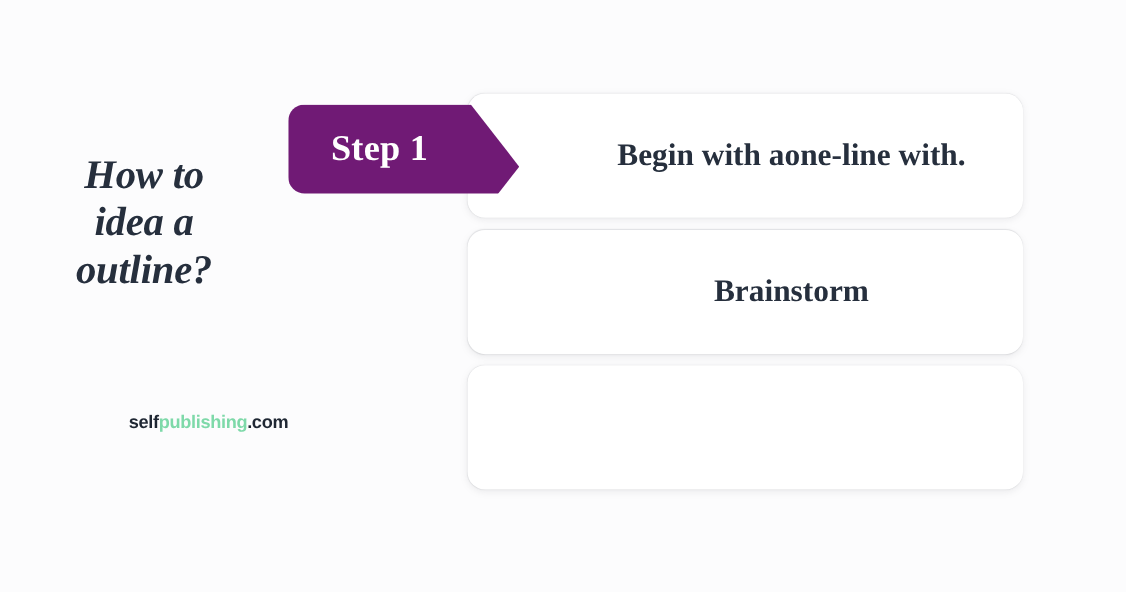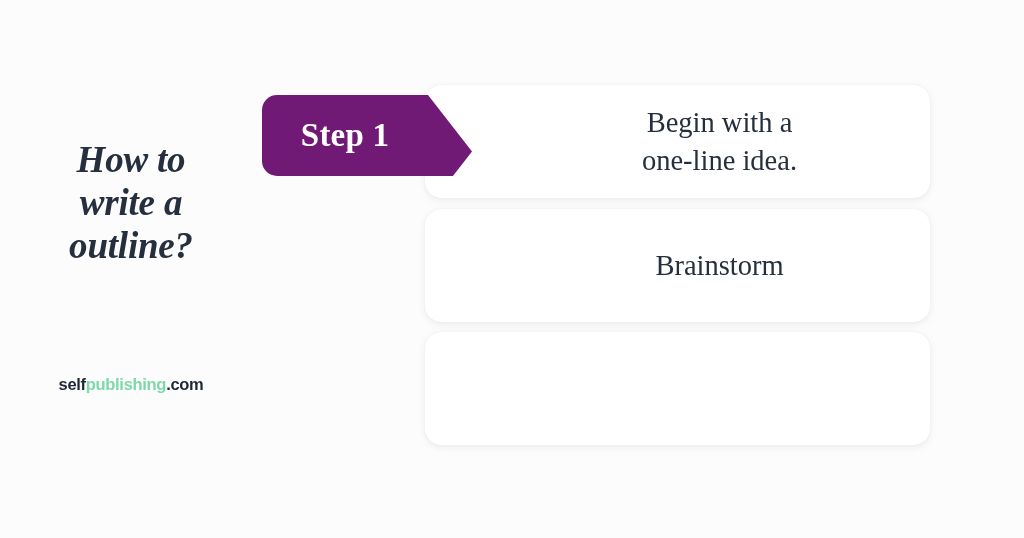--- a/index.html
+++ b/index.html
@@ -44,21 +44,21 @@
     color: #262f3d;
     letter-spacing: -0.2px;
   }
   .title-line { display: block; white-space: nowrap; font-style: italic; }
 
   .logo {
     position: absolute;
     left: 0;
     top: 375px;
     width: 262px;
-    text-align: center;
+    text-align: right;
     font-family: "Liberation Sans", "DejaVu Sans", sans-serif;
     font-size: 16.5px;
     font-weight: bold;
     letter-spacing: -0.3px;
     white-space: nowrap;
   }
   .logo-self { color: #1f2733; }
   .logo-publishing { color: #7ed9a9; }
   .logo-com { color: #1f2733; font-weight: bold; }
 
@@ -93,26 +93,26 @@
                 0 0 1px rgba(120,125,135,0.18);
   }
 
   .step-text {
     position: absolute;
     left: 163px;
     top: 0;
     width: 505px;
     height: 113px;
     display: flex;
-    flex-direction: column;
+    flex-direction: row;
     align-items: center;
     justify-content: center;
     text-align: center;
     font-family: "Liberation Serif", "DejaVu Serif", serif;
-    font-weight: normal;
+    font-weight: bold;
     font-size: 28.5px;
     line-height: 38px;
     color: #262f3d;
     padding-left: 84px;
     box-sizing: border-box;
   }
   .step-text-line { display: block; white-space: nowrap; }
 
   
   .chevron {
@@ -141,36 +141,36 @@
   }
 </style>
 </head>
 <body>
 
 <div id="infographic">
 
   <div class="left-col">
     <div class="title">
       <span class="title-line">How to</span>
-      <span class="title-line">write a</span>
+      <span class="title-line">idea a</span>
       <span class="title-line">outline?</span>
     </div>
 
     <div class="logo">
       <span class="logo-self">self</span><span class="logo-publishing">publishing</span><span class="logo-com">.com</span>
     </div>
   </div>
 
   <div class="steps-col">
 
     <div class="step-row row-0">
       <div class="step-card"></div>
       <div class="step-text">
         <span class="step-text-line">Begin with a</span>
-        <span class="step-text-line">one-line idea.</span>
+        <span class="step-text-line">one-line with.</span>
       </div>
       <div class="chevron">
         <span class="chevron-label">Step 1</span>
       </div>
     </div>
 
     <div class="step-row row-1">
       <div class="step-card"></div>
       <div class="step-text">
         <span class="step-text-line">Brainstorm</span>

